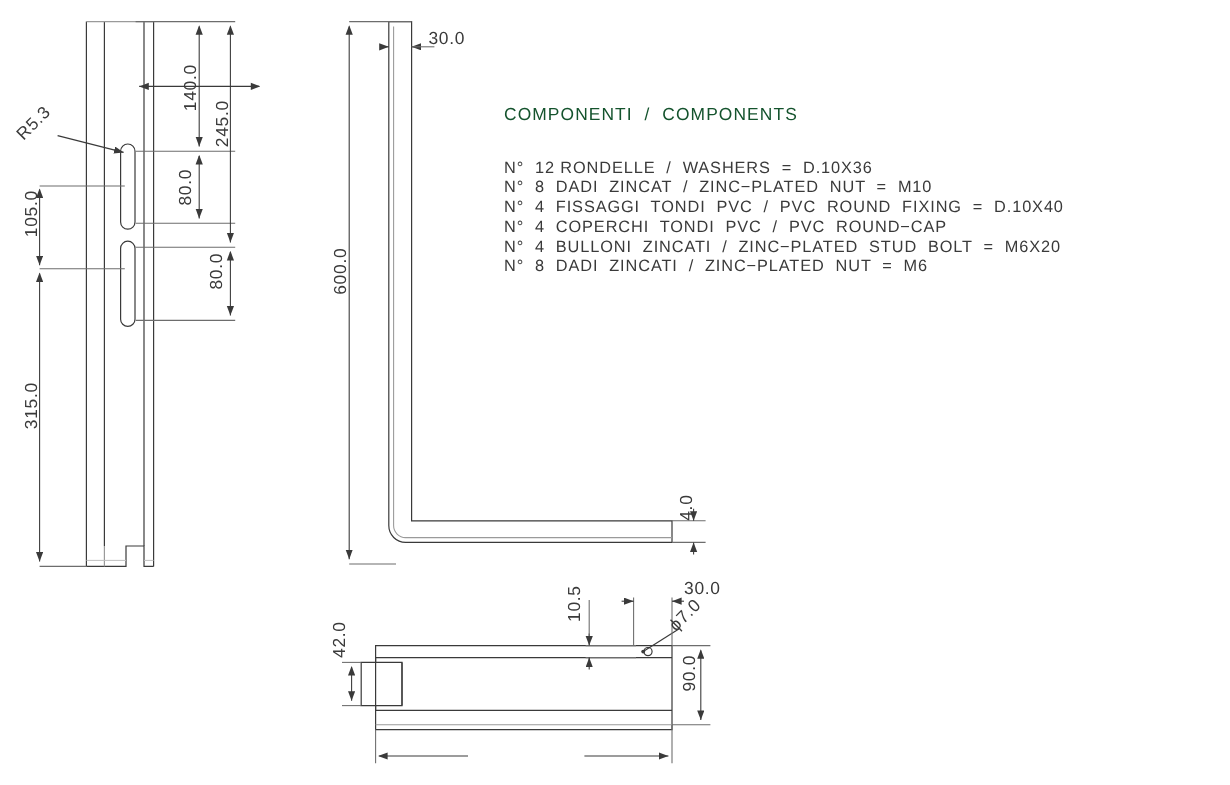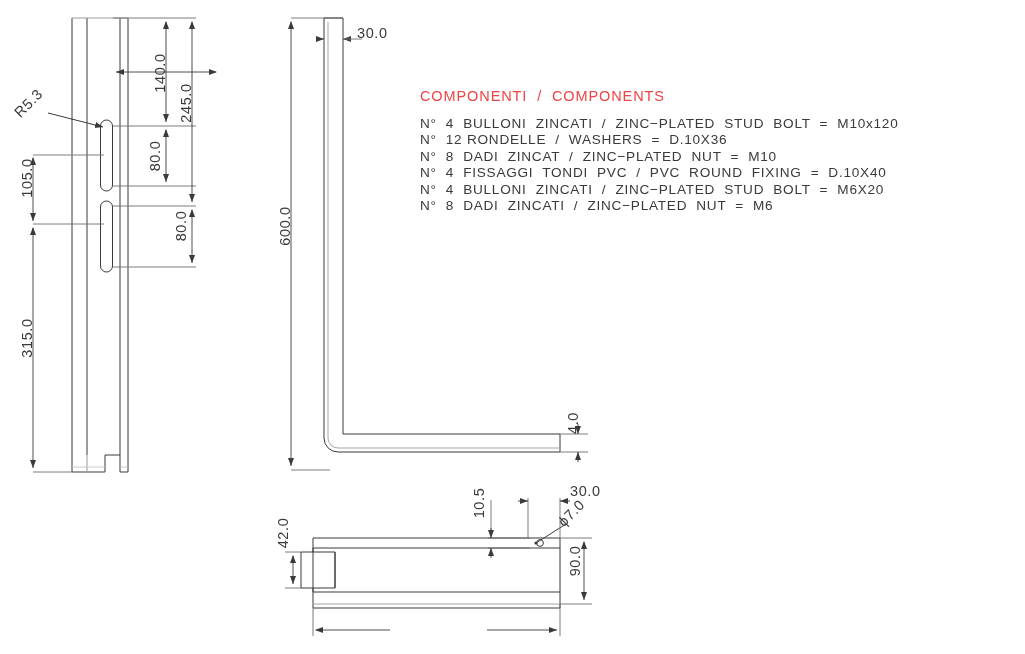--- a/index.html
+++ b/index.html
@@ -3,22 +3,22 @@
 <meta charset="utf-8">
 <style>
   html,body{margin:0;padding:0;background:#ffffff;}
   body{width:1025px;height:654px;overflow:hidden;
        font-family:"Liberation Sans","DejaVu Sans",sans-serif;color:#2b2b2b;}
   #stage{position:relative;width:1025px;height:654px;background:#fff;}
   svg#dwg{position:absolute;left:0;top:0;width:1025px;height:654px;display:block;}
 
   
   .complist{position:absolute;left:420px;top:88px;}
-  .complist .title{font-size:14.5px;letter-spacing:.9px;color:#ef4444;
-                   white-space:pre;margin-bottom:12px;}
+  .complist .title{font-size:14.5px;letter-spacing:.9px;color:#14532d;
+                   white-space:pre;margin-bottom:28px;}
   .complist .row{font-size:13.6px;letter-spacing:.75px;color:#3a3a3a;
                  white-space:pre;line-height:16.4px;}
 
   
   .dim{position:absolute;font-size:14.5px;letter-spacing:.6px;color:#3a3a3a;
        white-space:pre;transform-origin:center center;}
   .rot90{transform:rotate(-90deg);}
   .rot45{transform:rotate(-45deg);}
 </style>
 </head>
@@ -176,24 +176,24 @@
         <path d="M560,604 L560,636" stroke="#6d6d6d"></path>
         <line x1="316" y1="630" x2="390" y2="630" marker-start="url(#ahr)"></line>
         <line x1="487" y1="630" x2="557" y2="630" marker-end="url(#ah)"></line>
       </g>
 
     </g>
   </svg>
 
   <div class="complist">
     <div class="title">COMPONENTI  /  COMPONENTS</div>
-    <div class="row">N°  4  BULLONI  ZINCATI  /  ZINC−PLATED  STUD  BOLT  =  M10x120</div>
     <div class="row">N°  12 RONDELLE  /  WASHERS  =  D.10X36</div>
     <div class="row">N°  8  DADI  ZINCAT  /  ZINC−PLATED  NUT  =  M10</div>
     <div class="row">N°  4  FISSAGGI  TONDI  PVC  /  PVC  ROUND  FIXING  =  D.10X40</div>
+    <div class="row">N°  4  COPERCHI  TONDI  PVC  /  PVC  ROUND−CAP</div>
     <div class="row">N°  4  BULLONI  ZINCATI  /  ZINC−PLATED  STUD  BOLT  =  M6X20</div>
     <div class="row">N°  8  DADI  ZINCATI  /  ZINC−PLATED  NUT  =  M6</div>
   </div>
 
   <span class="dim rot45" style="left:12px;top:95px;">R5.3</span>
 
   <span class="dim rot90" style="left:140px;top:65px;">140.0</span>
 
   <span class="dim rot90" style="left:166px;top:95px;">245.0</span>
 

